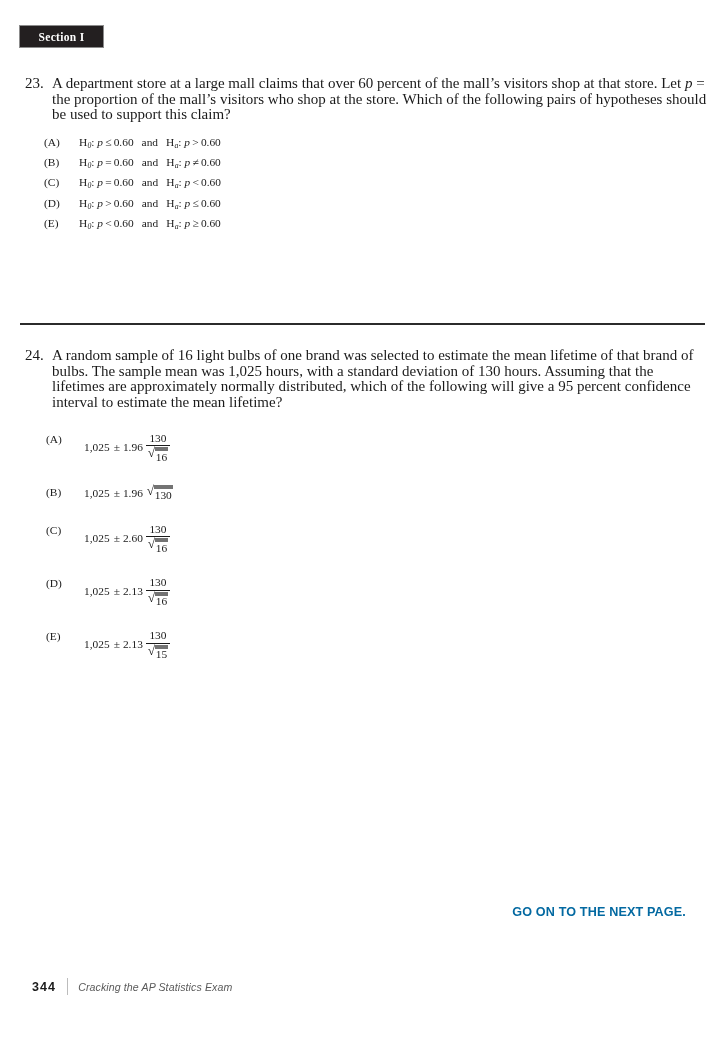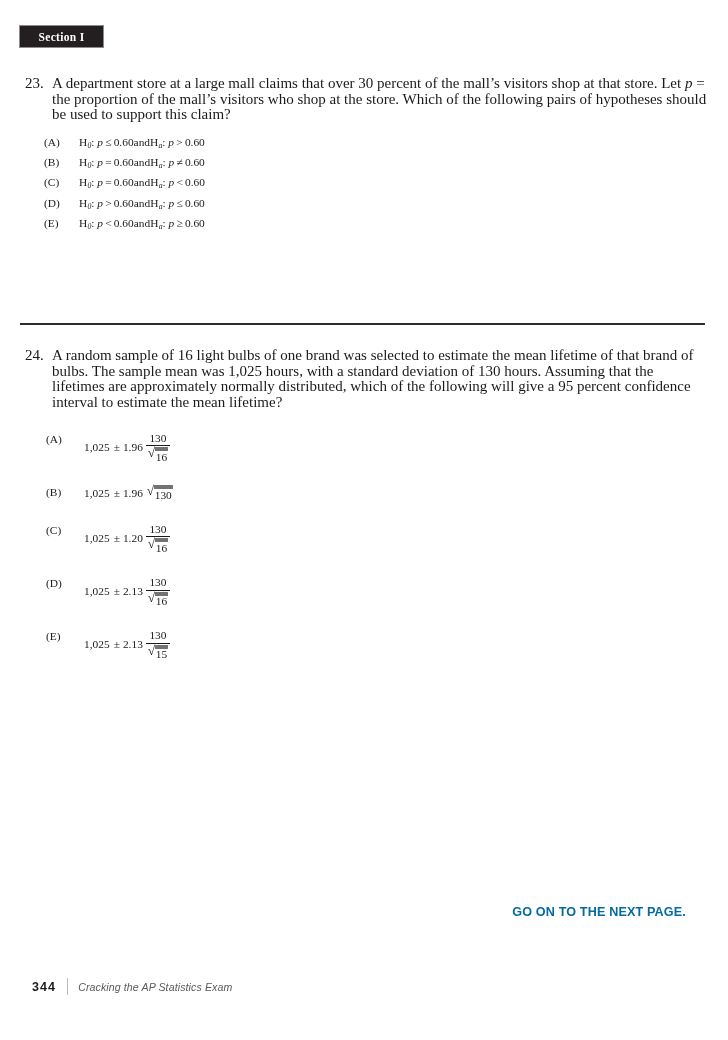--- a/index.html
+++ b/index.html
@@ -87,21 +87,21 @@
   
   .math { font-style: italic; white-space: nowrap; }
   .math .up { font-style: normal; }
   .math sub {
     font-size: 0.68em;
     font-style: italic;
     vertical-align: -0.28em;
     margin-left: 0.2px;
   }
   .op { font-style: normal; padding: 0 2.2px; }
-  .conj { font-style: normal; padding: 0 0; }
+  .conj { font-style: normal; padding: 0 8px; }
 
   
   .mathrow {
     display: inline-flex;
     align-items: center;
     white-space: nowrap;
     font-size: 11.4px;
   }
   .lead { padding-right: 2px; text-align: right; }
   .pm { padding: 0 3px 0 2px; }
@@ -188,21 +188,21 @@
   }
 </style>
 </head>
 <body>
 
 <div class="section-badge">Section I</div>
 
 <div class="question" id="question-23">
   <div class="q-stem">
     <span class="q-number">23.</span>
-    <span class="q-text"><span>A department store at a large mall claims that over 30 percent of the mall’s visitors shop at that store. Let </span><i>p</i><span> = the proportion of the mall’s visitors who shop at the store. Which of the following pairs of hypotheses should be used to support this claim?</span></span>
+    <span class="q-text"><span>A department store at a large mall claims that over 60 percent of the mall’s visitors shop at that store. Let </span><i>p</i><span> = the proportion of the mall’s visitors who shop at the store. Which of the following pairs of hypotheses should be used to support this claim?</span></span>
   </div>
 
   <div class="choices" id="choices-23">
     <div class="choice">
       <span class="choice-letter">(A)</span>
       <span class="choice-body"><span class="math"><span class="up">H</span><sub>0</sub><span class="up">: </span><span>p</span><span class="op">≤</span><span class="up">0.60</span><span class="conj">and</span><span class="up">H</span><sub>a</sub><span class="up">: </span><span>p</span><span class="op">&gt;</span><span class="up">0.60</span></span></span>
     </div>
     <div class="choice">
       <span class="choice-letter">(B)</span>
       <span class="choice-body"><span class="math"><span class="up">H</span><sub>0</sub><span class="up">: </span><span>p</span><span class="op">=</span><span class="up">0.60</span><span class="conj">and</span><span class="up">H</span><sub>a</sub><span class="up">: </span><span>p</span><span class="op">≠</span><span class="up">0.60</span></span></span>
@@ -266,21 +266,21 @@
         </span>
       </span>
     </div>
 
     <div class="choice">
       <span class="choice-letter">(C)</span>
       <span class="choice-body">
         <span class="mathrow">
           <span class="lead">1,025</span>
           <span class="pm">±</span>
-          <span>1.20</span>
+          <span>2.60</span>
           <span class="frac">
             <span class="num">130</span>
             <span class="den">
               <span class="radical">
                 <span class="sign">√</span>
                 <span class="rad">16</span>
               </span>
             </span>
           </span>
         </span>

